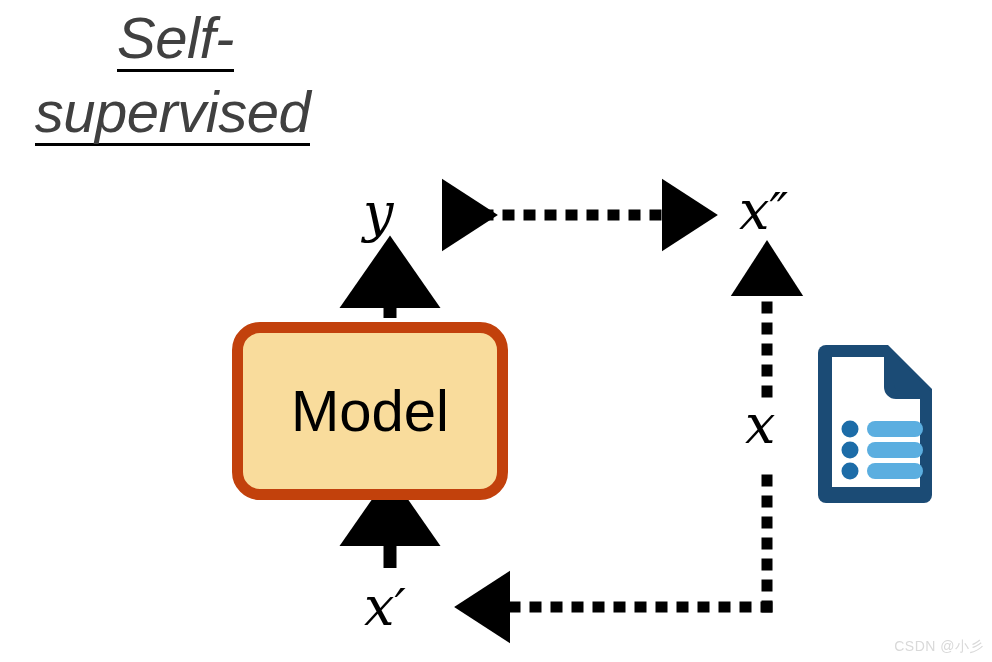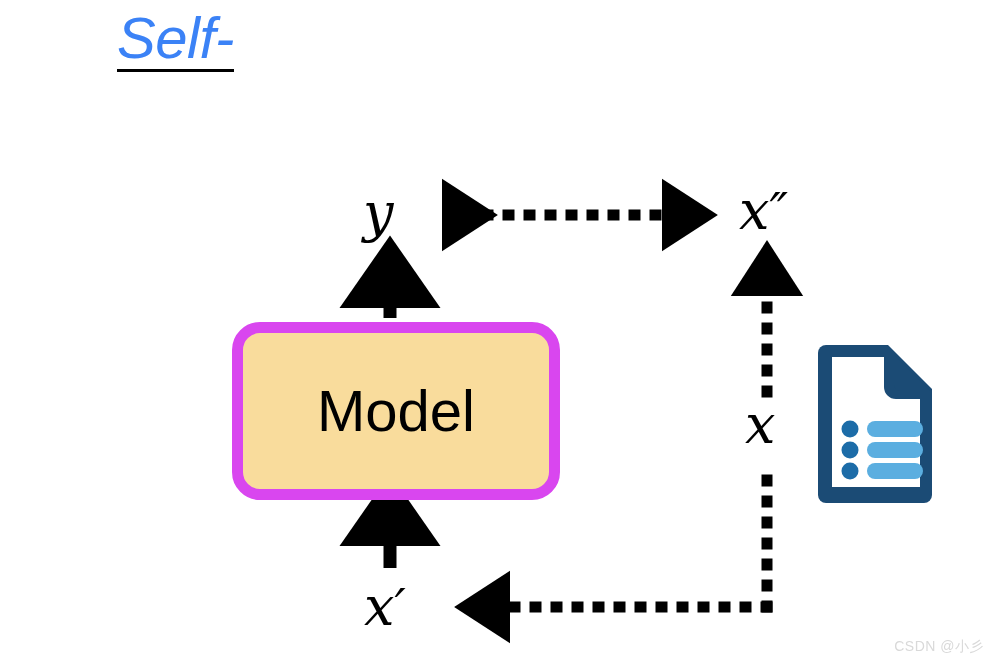--- a/index.html
+++ b/index.html
@@ -23,45 +23,45 @@
     position: absolute;
     left: 0px;
     top: 8px;
     width: 345px;
     text-align: center;
     font-family: "Liberation Sans", sans-serif;
     font-style: italic;
     font-weight: 400;
     font-size: 58px;
     line-height: 1.02;
-    color: #3b82f6;
+    color: #404040;
     letter-spacing: -0.5px;
   }
   .title-line {
     display: block;
     white-space: nowrap;
   }
   .title-line > span {
     display: inline-block;
     border-bottom: 3px solid #000000;
     padding-bottom: 2px;
   }
   .title-line.line1 { text-align: center; padding-left: 6px; }
   .title-line.line2 { margin-top: 10px; }
 
   
   .model-box {
     position: absolute;
     left: 232px;
     top: 322px;
-    width: 328px;
+    width: 276px;
     height: 178px;
     box-sizing: border-box;
     background: #F9DC9C;
-    border: 11px solid #d946ef;
+    border: 11px solid #c2410c;
     border-radius: 28px;
     display: flex;
     align-items: center;
     justify-content: center;
   }
   .model-label {
     font-family: "Liberation Sans", sans-serif;
     font-size: 58px;
     font-weight: 400;
     color: #000000;
@@ -116,20 +116,21 @@
     user-select: none;
   }
 </style>
 </head>
 <body>
 
 <div id="canvas">
 
   <div class="title-block">
     <span class="title-line line1"><span>Self-</span></span>
+    <span class="title-line line2"><span>supervised</span></span>
   </div>
 
   <svg class="arrow-layer" viewBox="0 0 992 662" xmlns="http://www.w3.org/2000/svg">
     <defs>
       <marker id="solidhead" markerWidth="10" markerHeight="10" refX="3.1" refY="5" orient="auto" markerUnits="strokeWidth">
         <path d="M0,1.1 L0,8.9 L5.6,5 Z" fill="#000000"></path>
       </marker>
       <marker id="dothead" markerWidth="7.5" markerHeight="7.5" refX="2.2" refY="3.75" orient="auto" markerUnits="strokeWidth">
         <path d="M0,0.45 L0,7.05 L5.1,3.75 Z" fill="#000000"></path>
       </marker>

